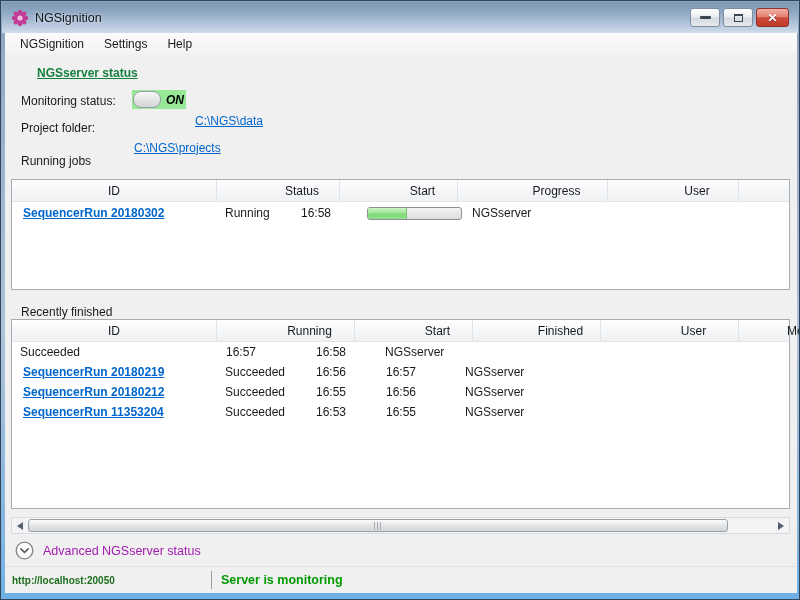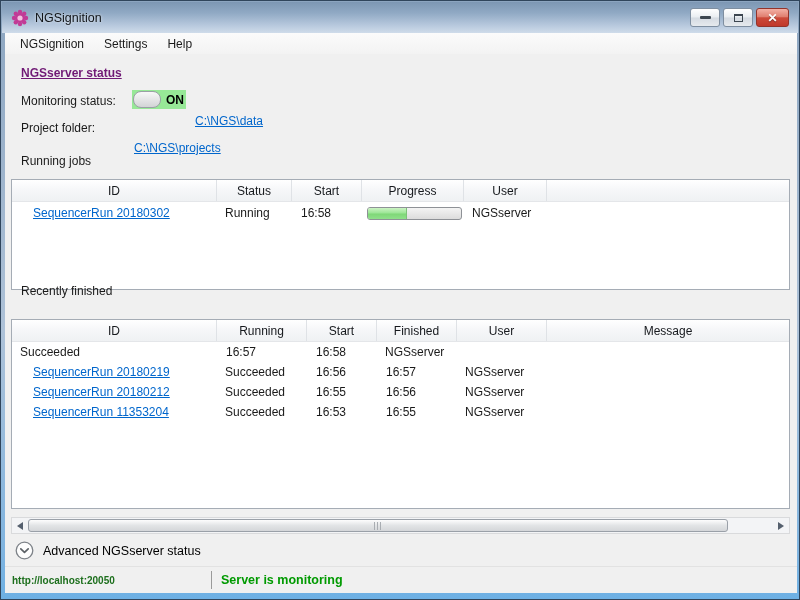--- a/index.html
+++ b/index.html
@@ -23,62 +23,62 @@
   .cap-btn.close{width:33px;border-color:#93342b;
     background:linear-gradient(180deg,#f3b0a5 0%,#e07f70 45%,#cc4a3a 52%,#c0392b 100%);}
   .glyph-min{width:11px;height:3px;background:#3c4650;border-radius:1px;}
   .glyph-max{width:9px;height:8px;border:1px solid #3c4650;border-top:2px solid #3c4650;background:transparent;}
   .glyph-close{color:#fff;font-size:12px;font-weight:bold;line-height:1;text-shadow:0 1px 1px rgba(0,0,0,.4);}
   
   .client{position:absolute;left:4px;top:32px;width:792px;height:560px;background:#f0f0f0;}
   .menubar{position:absolute;left:0;top:0;width:100%;height:21px;
     background:linear-gradient(180deg,#fbfbfb,#f3f3f3);display:flex;align-items:center;padding-left:5px;}
   .menu-item{font-size:12px;color:#1a1a1a;padding:2px 10px;cursor:default;}
-  .heading{position:absolute;left:16px;top:33px;font-size:12px;font-weight:bold;text-decoration:underline;color:#701a75;}
+  .heading{position:absolute;left:32px;top:33px;font-size:12px;font-weight:bold;text-decoration:underline;color:#15803d;}
   .label{position:absolute;font-size:12px;color:#1a1a1a;}
   .link{font-size:12px;color:var(--link,#0066cc);text-decoration:underline;cursor:pointer;margin-top:20px;}
   .lnk-abs{position:absolute;}
   
   .toggle{position:absolute;left:127px;top:57px;width:54px;height:19px;background:var(--toggle-green,#97e897);
-    display:flex;align-items:center;cursor:pointer;}
+    display:flex;align-items:center;cursor:pointer;font-style:italic;}
   .knob{width:28px;height:17px;margin-left:1px;border:1px solid #9aa0a6;border-radius:8px;
     background:linear-gradient(180deg,#f8f8f8,#d2d4d6);}
   .toggle-text{font-size:12px;font-weight:bold;color:#000;margin-left:5px;}
   
   .section-label{position:absolute;font-size:12px;color:#1a1a1a;}
   .lv{position:absolute;background:#fff;border:1px solid #a5acb5;}
   .thead{display:grid;height:22px;background:linear-gradient(180deg,#ffffff,#f6f7f9 45%,#eff1f3);
-    border-bottom:1px solid #e4e6e9;}
+    border-bottom:1px solid #e4e6e9;gap:48px;}
   .th{display:flex;align-items:center;justify-content:center;font-size:12px;color:#16191d;
     border-right:1px solid #dfe2e6;height:100%;cursor:default;}
   .th.filler{border-right:none;}
   .tr{display:grid;align-items:center;}
   .tr.h22{height:22px;} .tr.h20{height:20px;}
   .td{font-size:12px;color:#1a1a1a;padding-left:8px;white-space:nowrap;overflow:hidden;}
-  .td.id{padding-left:21px;}
+  .td.id{padding-left:11px;font-weight:bold;}
   .cols-running{grid-template-columns:205px 75px 70px 102px 83px 1fr;}
   .cols-finished{grid-template-columns:205px 90px 70px 80px 90px 1fr;}
   
   .pbar{width:95px;height:13px;margin-left:5px;border:1px solid #8e9196;border-radius:3px;
     background:linear-gradient(180deg,#f4f4f4,#dcdcdc);overflow:hidden;position:relative;}
   .pfill{height:100%;background:linear-gradient(180deg,#ccf3c4 0%,#9ce696 45%,#7fd878 55%,#8fe08a 100%);
     border-right:1px solid #7cc377;}
   
   .hscroll{position:absolute;left:6px;top:484px;width:779px;height:17px;background:#f3f4f6;
     border:1px solid #d9dadc;display:flex;align-items:center;}
   .sb-arrow{width:16px;height:15px;display:flex;align-items:center;justify-content:center;cursor:pointer;flex:0 0 auto;}
   .tri-left{width:0;height:0;border-style:solid;border-width:4px 6px 4px 0;border-color:transparent #55606e transparent transparent;}
   .tri-right{width:0;height:0;border-style:solid;border-width:4px 0 4px 6px;border-color:transparent transparent transparent #55606e;}
   .sb-thumb{width:700px;height:13px;border:1px solid #9aa0a8;border-radius:3px;
     background:linear-gradient(180deg,#fdfdfd,#e2e4e6 50%,#d4d6d9);display:flex;align-items:center;justify-content:center;cursor:grab;}
   .grip{width:9px;height:8px;background:repeating-linear-gradient(90deg,#a9adb2 0 1px,transparent 1px 3px);}
   .sb-track{flex:1;}
   
   .expander{position:absolute;left:10px;top:508px;display:flex;align-items:center;gap:9px;cursor:pointer;}
-  .exp-label{font-size:12.5px;color:#000000;}
+  .exp-label{font-size:12.5px;color:#a21caf;}
   
   .statusbar{position:absolute;left:0;bottom:0;width:100%;height:27px;background:#f0f0f0;
     border-top:1px solid #e2e2e2;display:flex;align-items:center;}
   .sb-url{margin-left:7px;width:199px;font-size:10px;font-weight:bold;color:var(--status-url-green,#1d6f1d);}
   .sb-sep{width:1px;height:18px;background:#9a9a9a;}
   .sb-msg{margin-left:9px;font-size:12.5px;font-weight:bold;color:var(--status-msg-green,#009a00);}
 </style>
 </head>
 <body>
 
@@ -152,21 +152,21 @@
       <div class="pbar">
                 <div class="pfill" style="width: 42%;"></div>
               </div>
     </div>
     <div class="td">NGSserver</div>
     <div class="td"></div>
   </div>
 </div>
     </div>
 
-    <span class="section-label" style="left:16px;top:251px;">Recently finished</span>
+    <span class="section-label" style="left:16px;top:272px;">Recently finished</span>
     <div class="lv" style="left:6px;top:286px;width:779px;height:190px;">
       <div class="thead cols-finished">
         <div class="th">ID</div>
         <div class="th">Running</div>
         <div class="th">Start</div>
         <div class="th">Finished</div>
         <div class="th">User</div>
         <div class="th filler">Message</div>
       </div>
       <div id="finished-rows">

